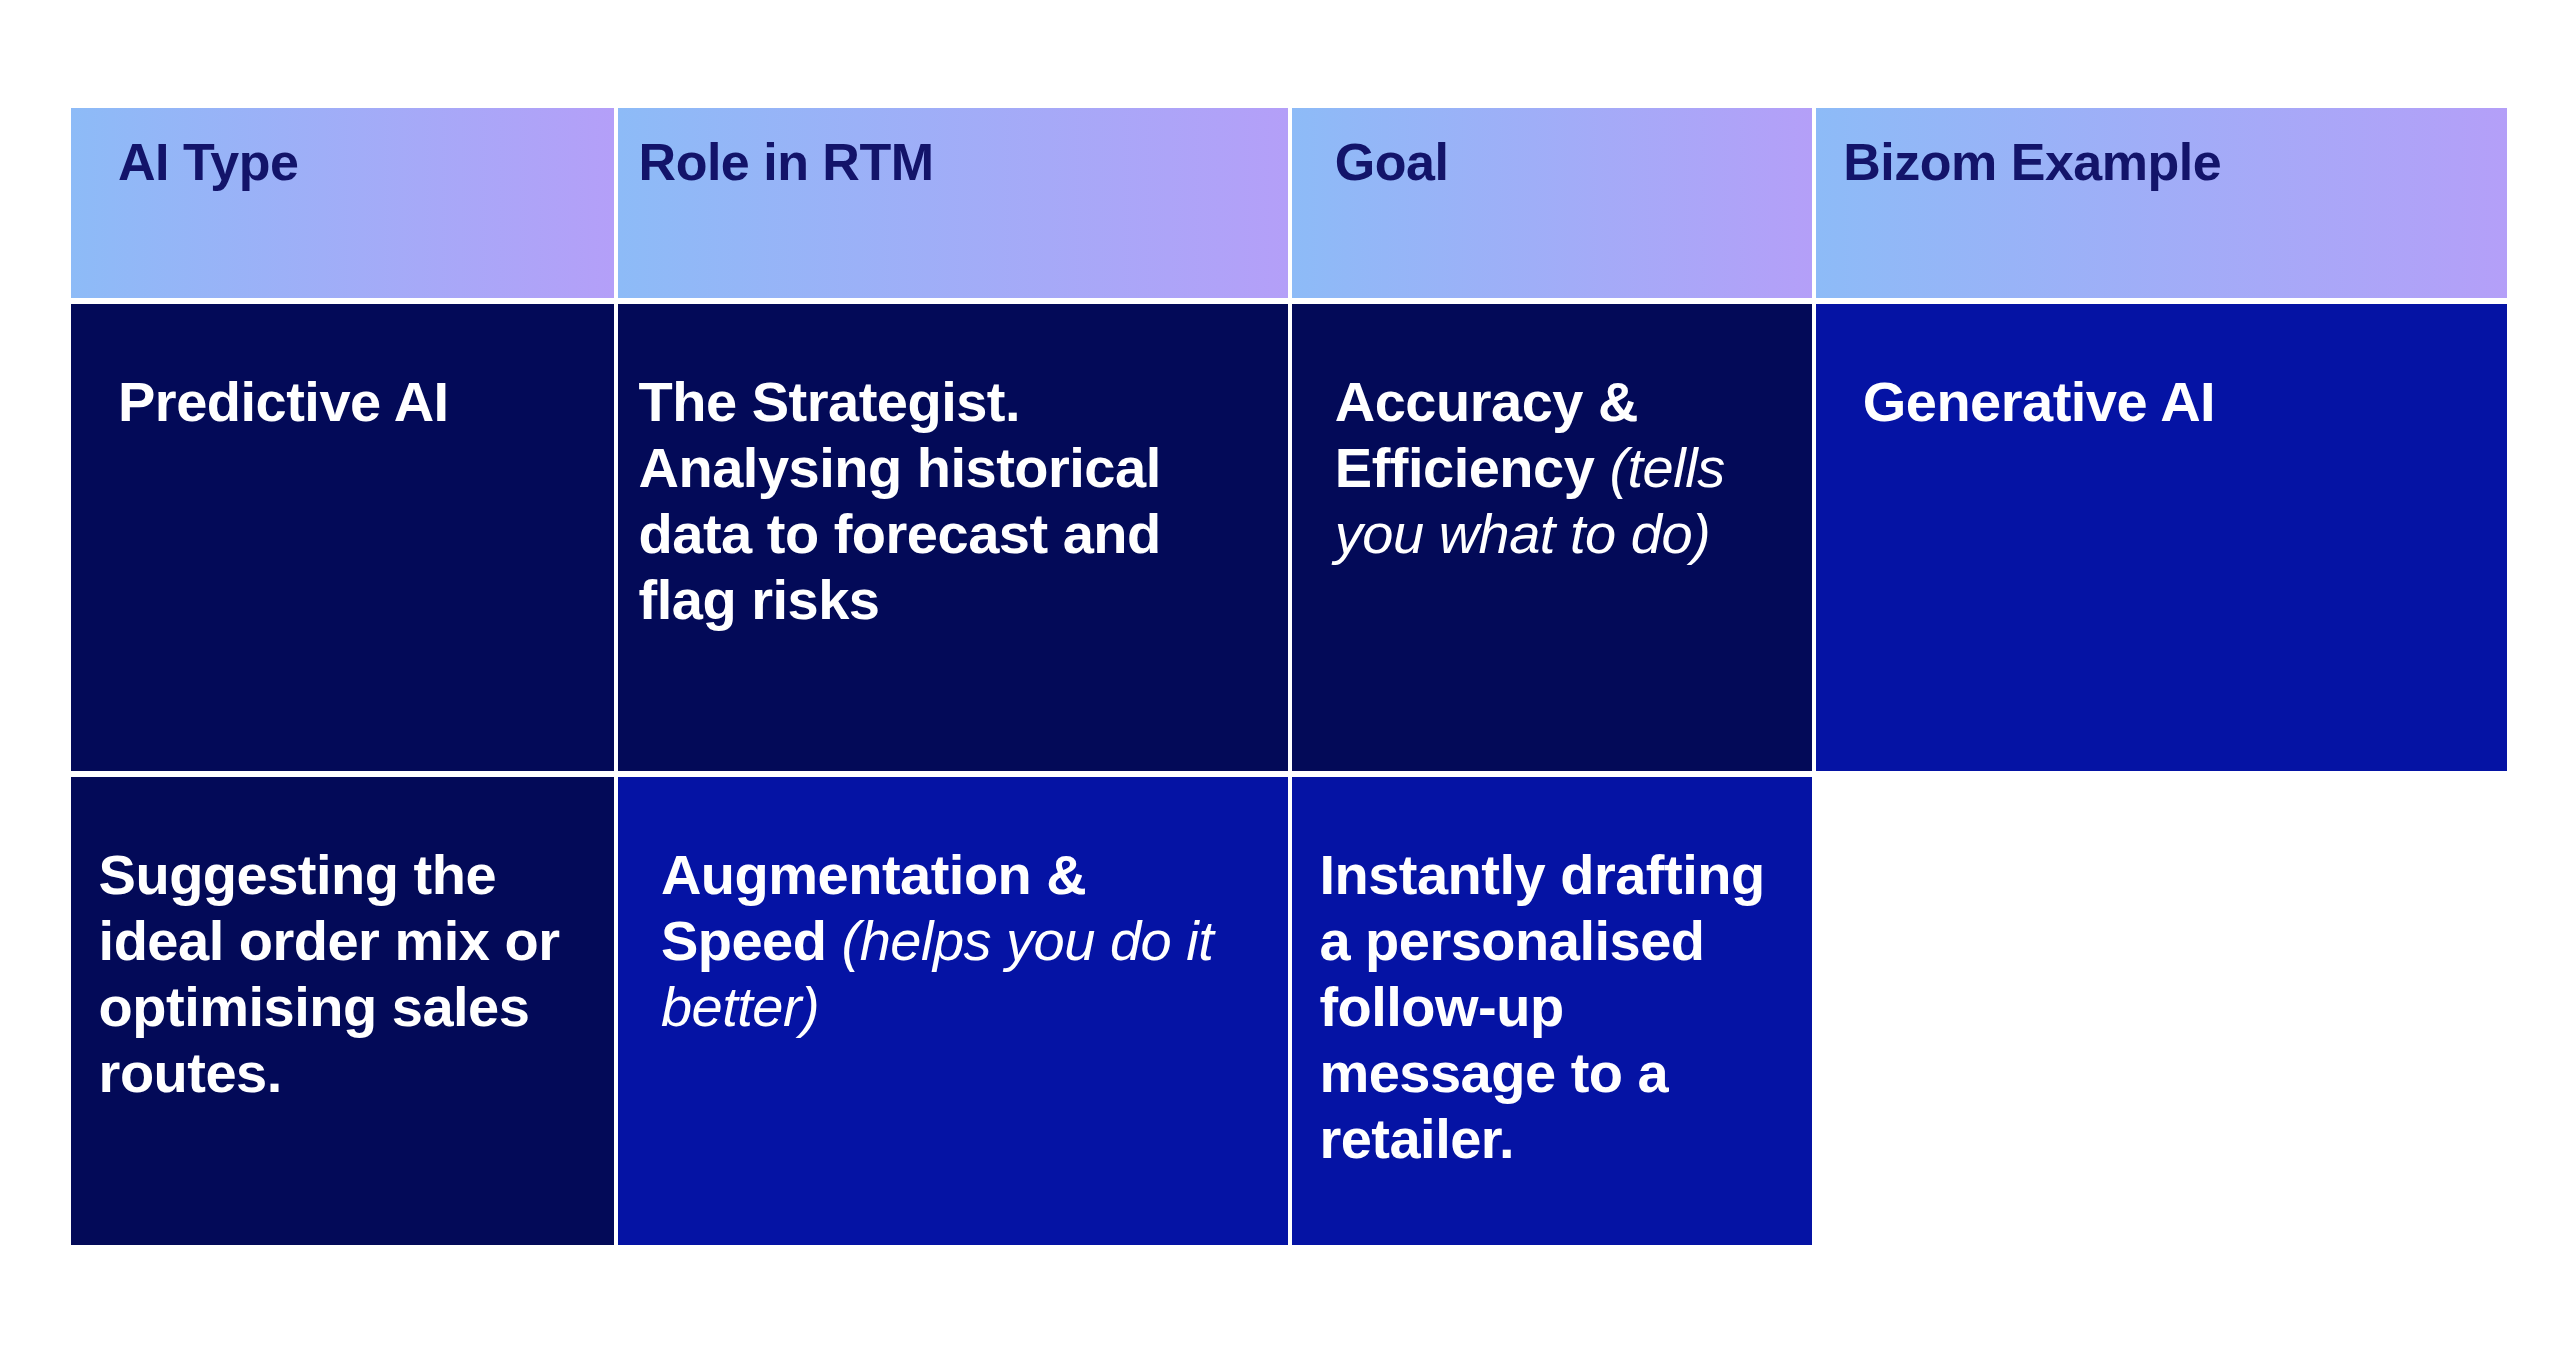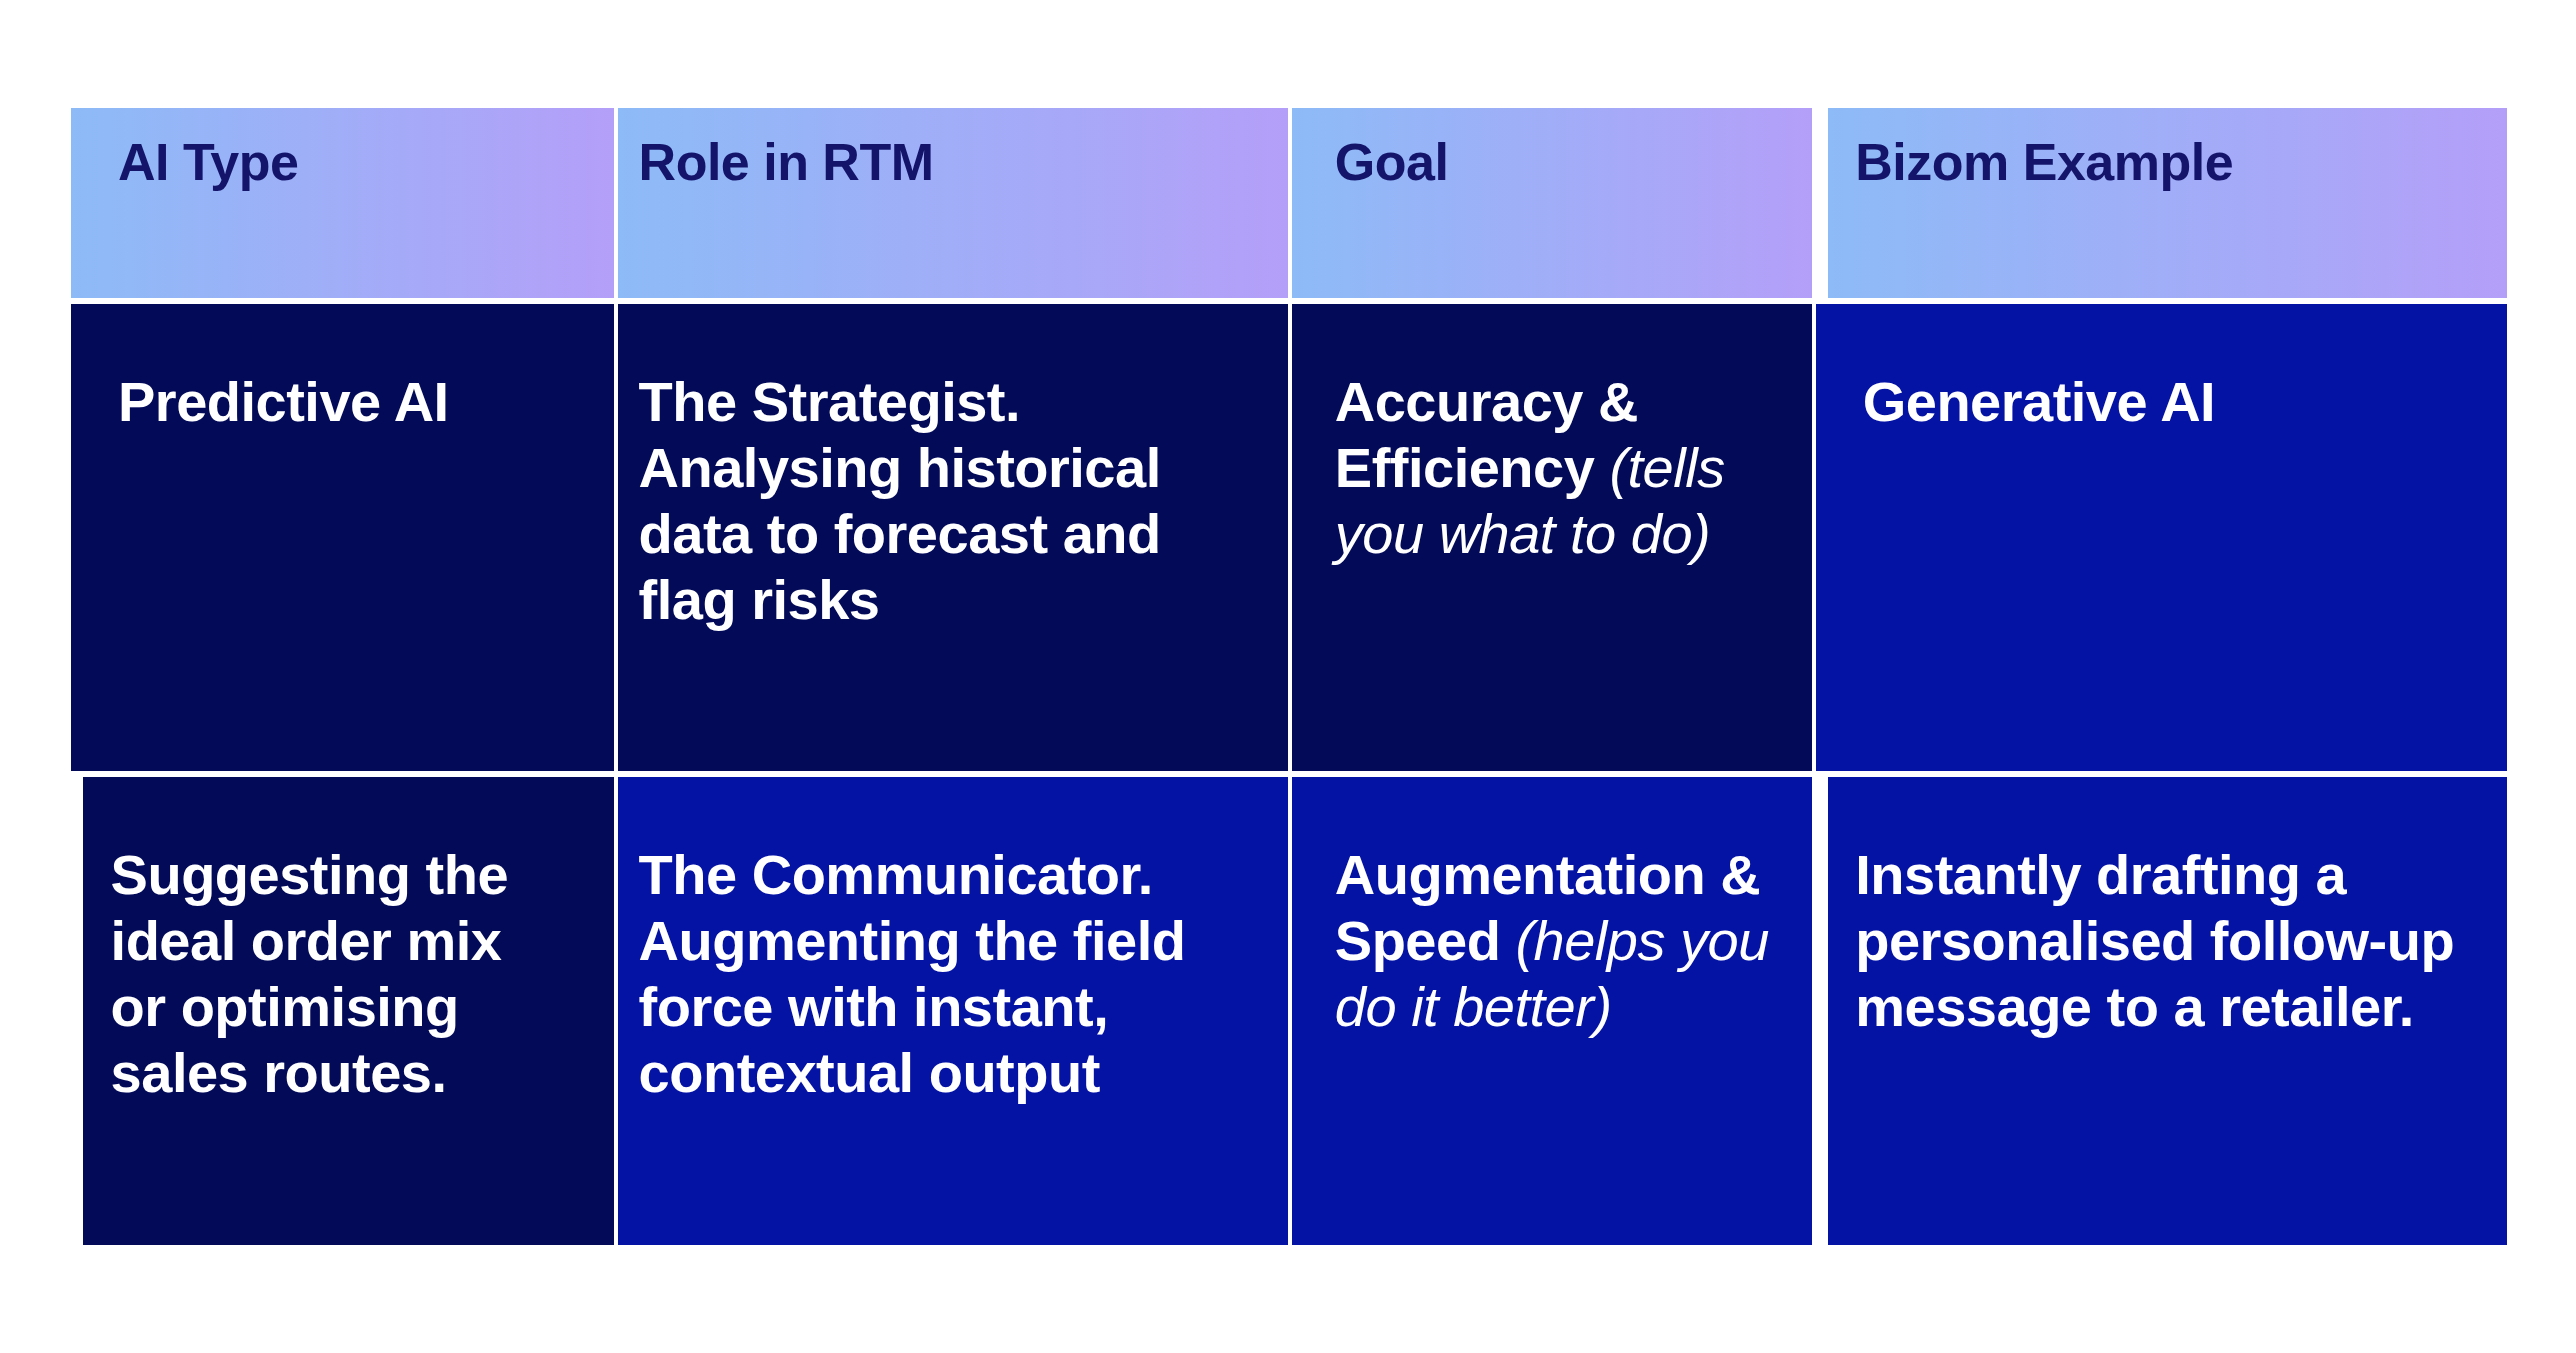--- a/index.html
+++ b/index.html
@@ -55,21 +55,21 @@
     font-weight: bold;
     line-height: 66px;
     padding-top: 65px;
     letter-spacing: -0.5px;
   }
   .r1 { background: var(--row-predictive-bg); }
   .r2 { background: var(--row-generative-bg); }
   .c1 { padding-left: 47px; padding-right: 59px; }
   .c2 { padding-left: 20.7px; padding-right: 54px; }
   .c3 { padding-left: 43px; padding-right: 33px; }
-  .c4 { padding-left: 27.6px; padding-right: 43px; margin-left: 12px; }
+  .c4 { padding-left: 27.6px; padding-right: 43px; }
   
   .seg.bold { font-weight: bold; font-style: normal; }
   .seg.italic { font-weight: normal; font-style: italic; }
   .seg.bold-italic { font-weight: normal; font-style: italic; }
 </style>
 </head>
 <body>
 
 <div class="table-wrap">
   <div class="grid">
@@ -78,19 +78,18 @@
     <div class="cell th c2">Role in RTM</div>
     <div class="cell th c3">Goal</div>
     <div class="cell th c4">Bizom Example</div>
 
     <div class="cell td r1 c1">Predictive AI</div>
     <div class="cell td r1 c2">The Strategist. Analysing historical data to forecast and flag risks</div>
     <div class="cell td r1 c3"><span class="seg bold">Accuracy &amp; Efficiency </span><span class="seg italic">(tells you </span><span class="seg bold-italic">what</span><span class="seg italic"> to do)</span></div>
     <div class="cell td r2 c1">Generative AI</div>
 
     <div class="cell td r1 c4">Suggesting the ideal order mix or optimising sales routes.</div>
-    <div class="cell td r2 c2">The Communicator. Augmenting the field force with instant, contextual output</div>
     <div class="cell td r2 c3"><span class="seg bold">Augmentation &amp; Speed </span><span class="seg italic">(helps you </span><span class="seg bold-italic">do it better</span><span class="seg italic">)</span></div>
     <div class="cell td r2 c4">Instantly drafting a personalised follow-up message to a retailer.</div>
 
   </div>
 </div>
 
 
 </body></html>

